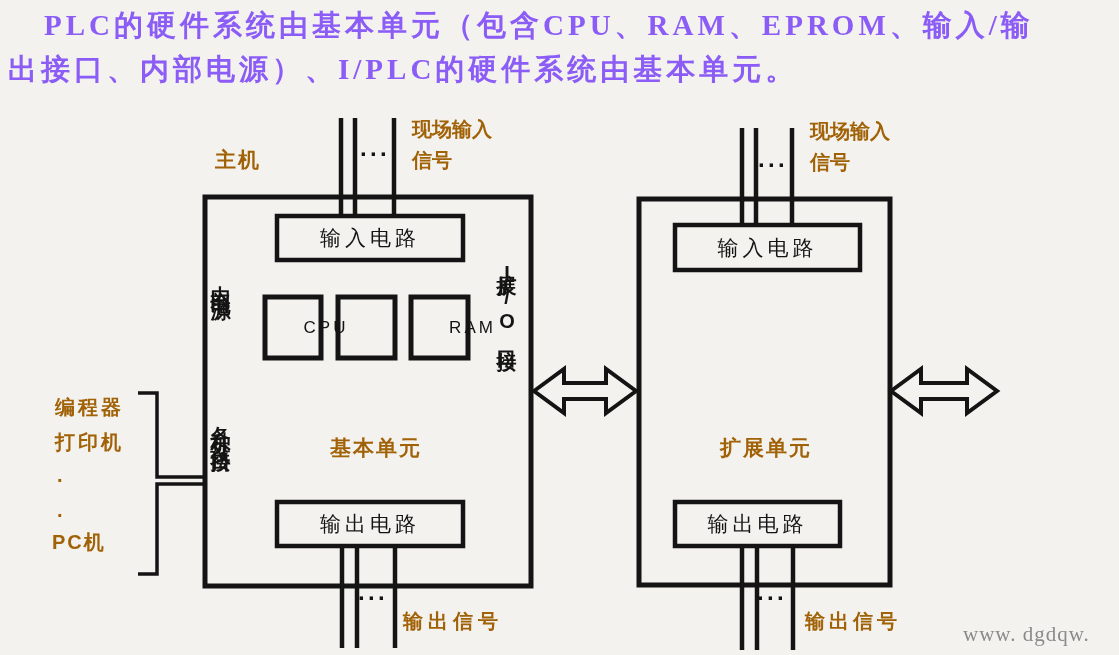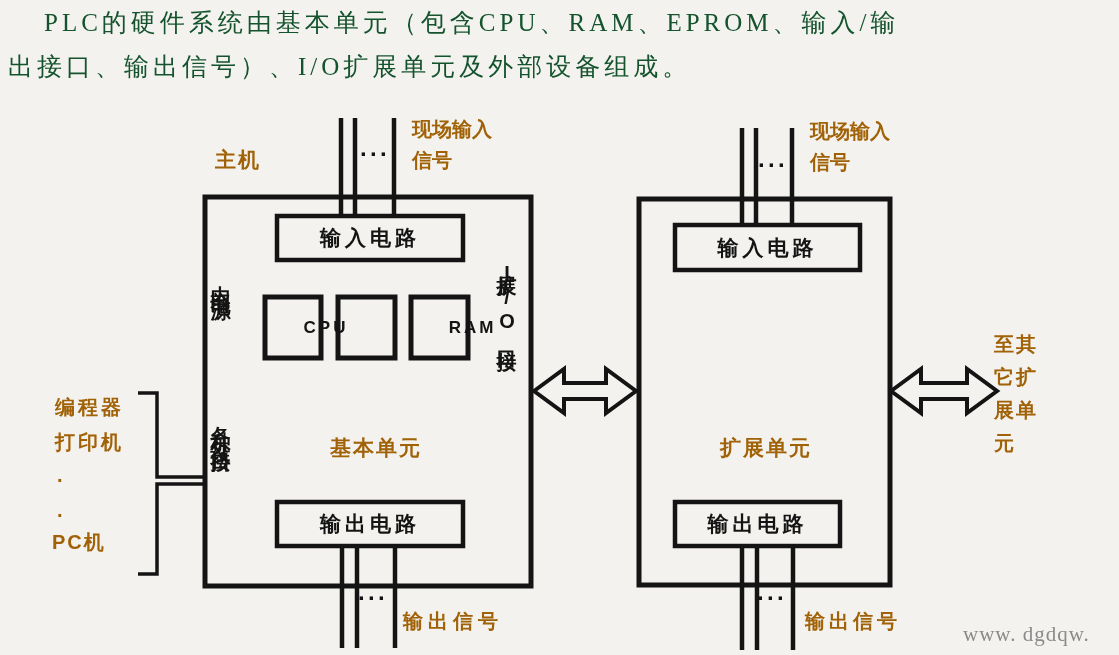--- a/index.html
+++ b/index.html
@@ -12,41 +12,41 @@
     position:relative;
     width:1119px;height:655px;
     background:var(--bg);
     overflow:hidden;
     font-family:"Liberation Sans",sans-serif;
     color:var(--line);
   }
   .intro-line{
     position:absolute;
     font-family:"Liberation Serif",serif;
-    font-weight:normal;
-    font-size:25px;
+    font-weight:bold;
+    font-size:29px;
     letter-spacing:4px;
-    color:#14532d;
+    color:#8b5cf6;
     white-space:nowrap;
   }
   svg.canvas{position:absolute;left:0;top:0;}
   svg .ln{stroke:var(--line);fill:none;}
   svg .arrow{stroke:var(--line);fill:var(--bg);}
   .lbl{
     position:absolute;
     font-weight:bold;
     font-size:20px;
     line-height:31px;
     white-space:pre-line;
     color:#a16207;
   }
   .boxlbl{
     position:absolute;
     display:flex;align-items:center;justify-content:center;
-    font-weight:bold;
+    font-weight:normal;
     font-size:20px;
     letter-spacing:4px;
     white-space:nowrap;
   }
   .vert{
     position:absolute;
     writing-mode:vertical-rl;
     text-orientation:upright;
     font-weight:bold;
     font-size:20px;
@@ -69,21 +69,21 @@
     letter-spacing:1px;
     color:var(--wm);
   }
 </style>
 </head>
 <body>
 
 <div class="page">
 
   <div class="intro-line" style="left:44px;top:6px;">PLC的硬件系统由基本单元（包含CPU、RAM、EPROM、输入/输</div>
-  <div class="intro-line" style="left:8px;top:50px;">出接口、输出信号）、I/O扩展单元及外部设备组成。</div>
+  <div class="intro-line" style="left:8px;top:50px;">出接口、内部电源）、I/PLC的硬件系统由基本单元。</div>
 
   <svg class="canvas" width="1119" height="655" viewBox="0 0 1119 655">
 
     <rect class="ln" x="205" y="197" width="326" height="389" stroke-width="5"></rect>
 
     <rect class="ln" x="639" y="199" width="251" height="386" stroke-width="5"></rect>
 
     <g>
       <line class="ln" x1="341" y1="118" x2="341" y2="218" stroke-width="4.5"></line>
       <line class="ln" x1="355" y1="118" x2="355" y2="218" stroke-width="4.5"></line>
@@ -160,24 +160,20 @@
 
   <div class="lbl" style="left:720px;top:432px;font-size:21px;letter-spacing:2px;">扩展单元</div>
 
   <div class="boxlbl" style="left:675px;top:502px;width:165px;height:44px;font-size:21px;">输出电路</div>
 
   <div class="dots" style="left:757px;top:588px;">···</div>
 
   <div class="lbl" style="left:805px;top:606px;letter-spacing:4px;">输出信号</div>
 
 
-  <div class="lbl" style="left:994px;top:328px;line-height:33px;letter-spacing:2px;">至其
-它扩
-展单
-元</div>
 
   <div class="lbl" style="left:55px;top:392px;letter-spacing:3px;">编程器</div>
   <div class="lbl" style="left:55px;top:427px;letter-spacing:3px;">打印机</div>
   <div class="lbl" style="left:57px;top:465px;">·</div>
   <div class="lbl" style="left:57px;top:500px;">·</div>
   <div class="lbl" style="left:52px;top:527px;letter-spacing:2px;">PC机</div>
 
   <div class="watermark">www. dgdqw. com</div>
 
 </div>

